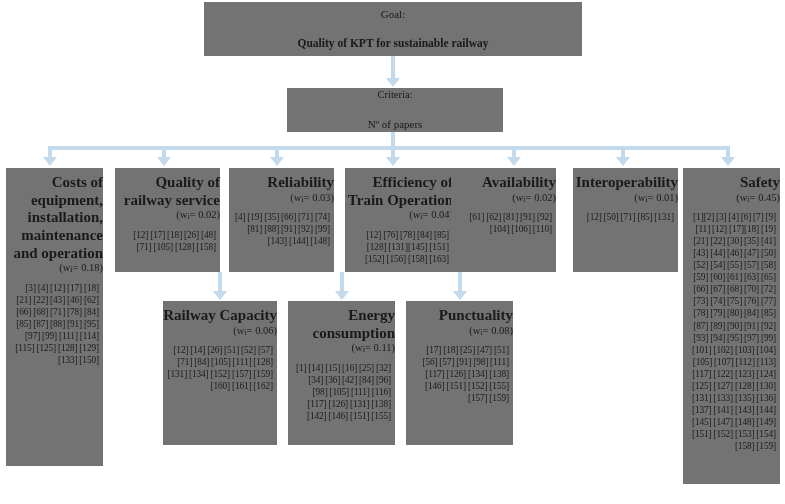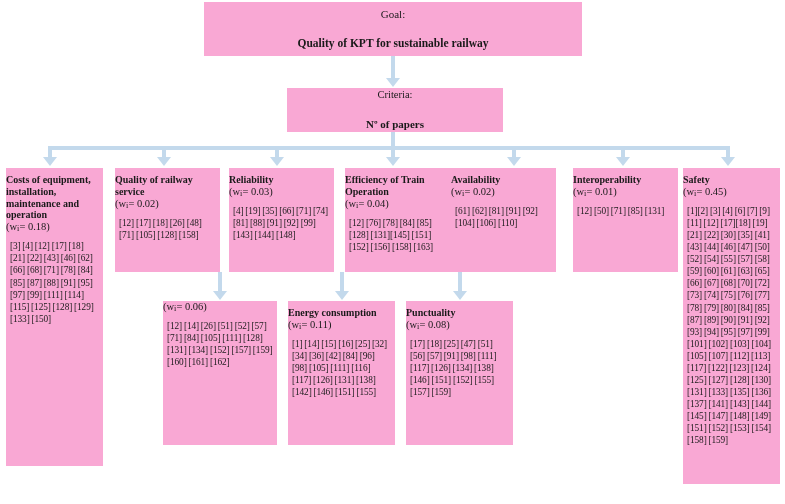--- a/index.html
+++ b/index.html
@@ -8,29 +8,29 @@
     background:#ffffff;
     font-family:"Liberation Serif","DejaVu Serif",serif;
     color:#1a1a1a;
     overflow:hidden;
     position:relative;
   }
   #canvas{position:relative;width:785px;height:504px;}
 
   .box{
     position:absolute;
-    background:#f9a8d4;
+    background:#737373;
     box-sizing:border-box;
-    text-align:left;
+    text-align:right;
     line-height:1.18;
     gap:14px;
   }
   .box .title{
     font-weight:bold;
-    font-size:10px;
+    font-size:15px;
     display:block;
     padding-top:6px;
   }
   .box .weight{
     font-size:10.5px;
     display:block;
   }
   .box .refs{
     font-size:9.3px;
     display:block;
@@ -47,21 +47,21 @@
     display:flex;flex-direction:column;align-items:center;justify-content:center;
   }
   #goal-box .g1{font-size:11px;}
   #goal-box .g2{font-size:11.5px;font-weight:bold;margin-top:2px;}
 
   #criteria-box{
     left:287px;top:88px;width:216px;height:44px;
     display:flex;flex-direction:column;align-items:center;justify-content:center;
   }
   #criteria-box .c1{font-size:10.5px;}
-  #criteria-box .c2{font-size:11px;font-weight:bold;margin-top:2px;}
+  #criteria-box .c2{font-size:11px;font-weight:normal;margin-top:2px;}
 
   
   .conn{position:absolute;background:#c3d9ec;}
   .arrow{
     position:absolute;
     width:0;height:0;
     border-left:7px solid transparent;
     border-right:7px solid transparent;
     border-top:9px solid #c3d9ec;
   }
@@ -154,20 +154,21 @@
   <div class="conn" style="left:218px;top:272px;width:4px;height:20px;"></div>
   <div class="arrow" style="left:213px;top:291px;"></div>
 
   <div class="conn" style="left:340px;top:272px;width:4px;height:20px;"></div>
   <div class="arrow" style="left:335px;top:291px;"></div>
 
   <div class="conn" style="left:458px;top:272px;width:4px;height:20px;"></div>
   <div class="arrow" style="left:453px;top:291px;"></div>
 
   <div class="box" style="left:163px;top:301px;width:114px;height:144px;">
+    <span class="title">Railway Capacity</span>
     <span class="weight">(w<span class="sub">i</span>= <span>0.06</span>)</span>
     <span class="refs">[12] [14] [26] [51] [52] [57] [71] [84] [105] [111] [128] [131] [134] [152] [157] [159] [160] [161] [162]</span>
   </div>
 
   <div class="box" style="left:288px;top:301px;width:107px;height:144px;">
     <span class="title">Energy consumption</span>
     <span class="weight">(w<span class="sub">i</span>= <span>0.11</span>)</span>
     <span class="refs">[1] [14] [15] [16] [25] [32] [34] [36] [42] [84] [96] [98] [105] [111] [116] [117] [126] [131] [138] [142] [146] [151] [155]</span>
   </div>
 

